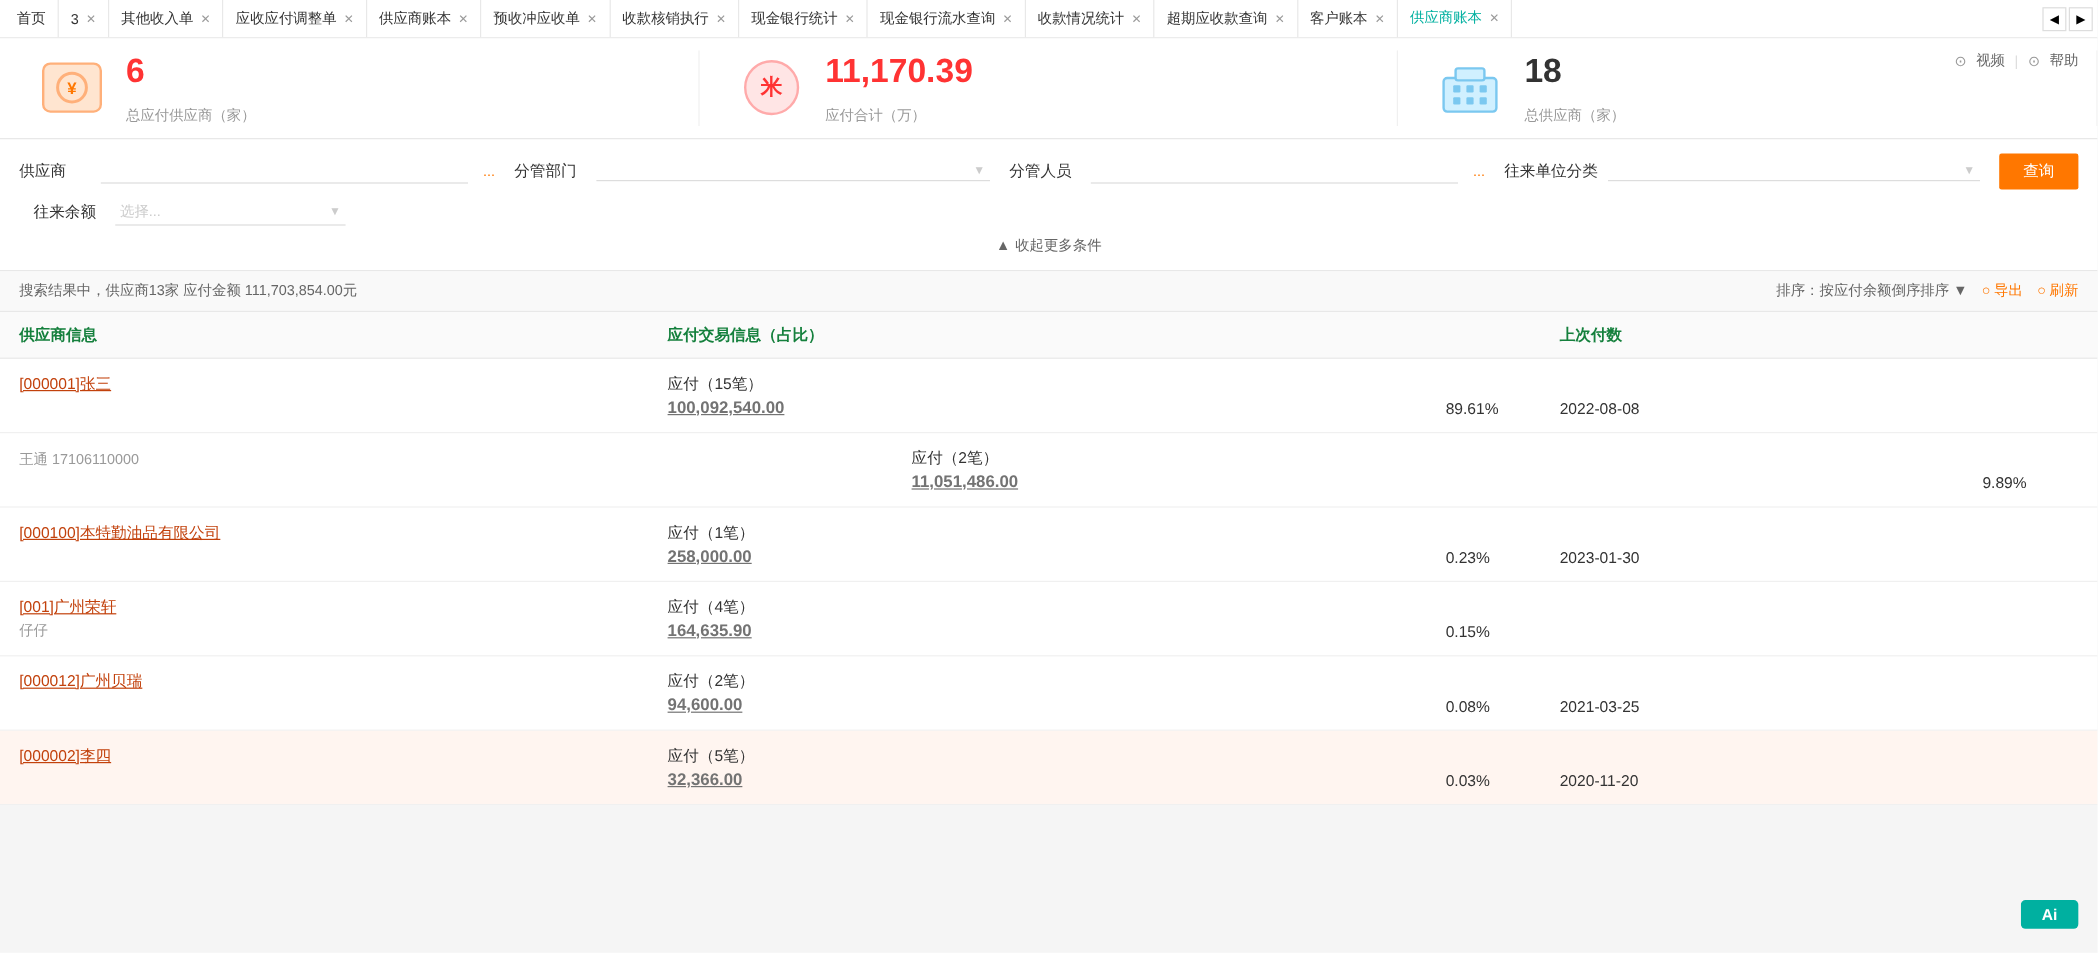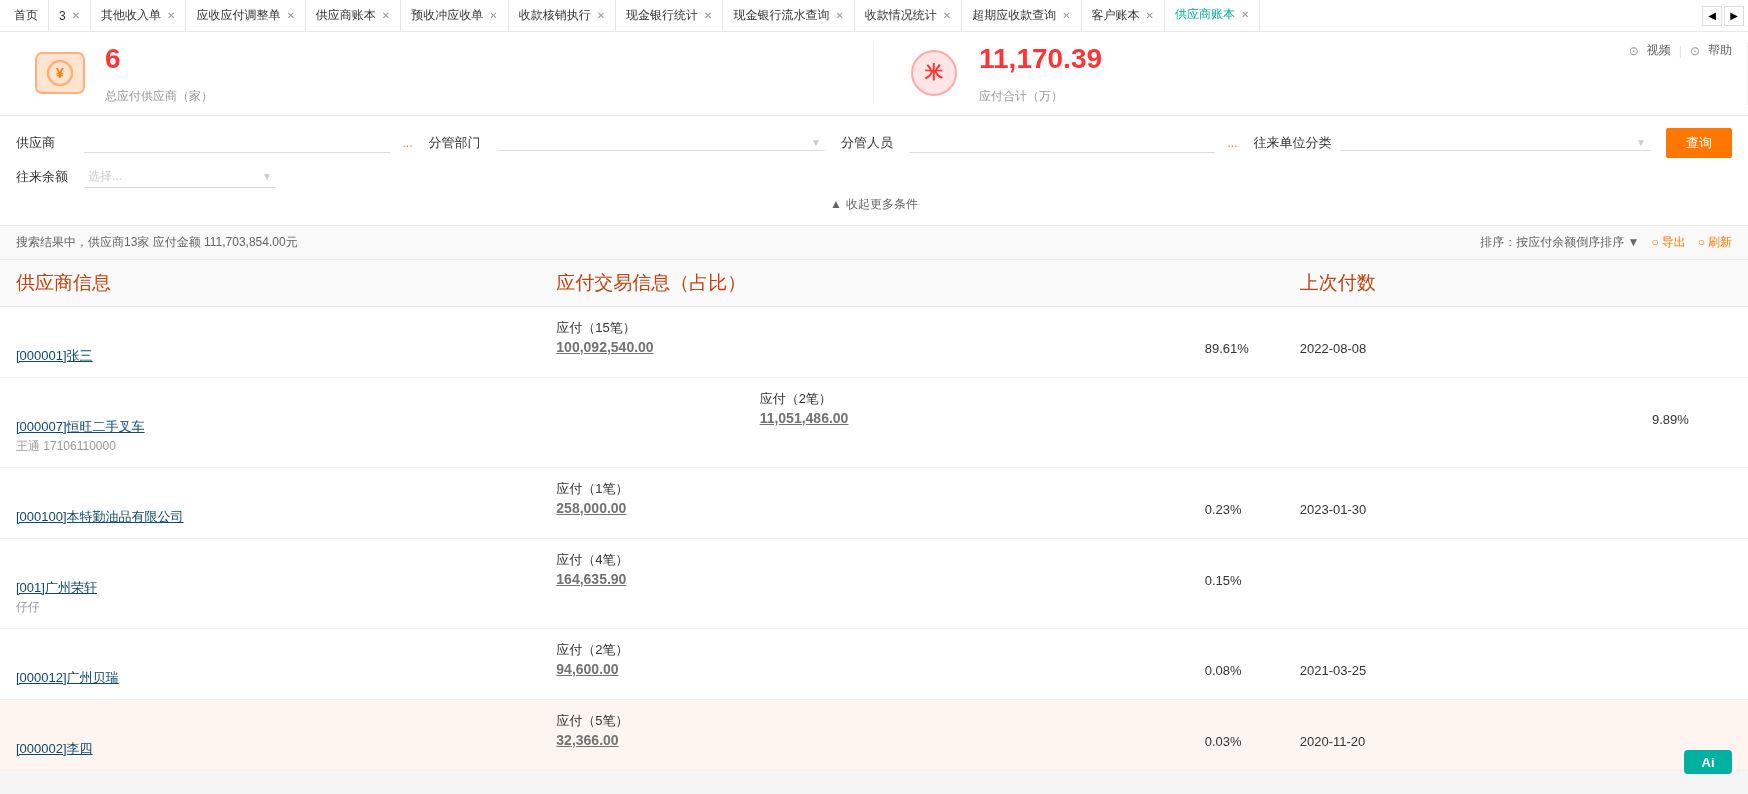--- a/index.html
+++ b/index.html
@@ -204,43 +204,42 @@
     
     .table-wrap {
       background: #fff;
       margin: 0;
     }
     .table-header {
       display: flex;
       padding: 10px 16px;
       background: #fafafa;
       border-bottom: 1px solid #e8e8e8;
-      font-size: 19px;
-      color: #c2410c;
-      font-weight: normal;
+      font-size: 13px;
+      color: #15803d;
+      font-weight: bold;
     }
     .col-supplier { flex: 2.5; }
     .col-trade { flex: 3; }
     .col-pct { width: 80px; }
     .col-last { flex: 2; margin-left: 15px; }
 
     .table-row-item {
       display: flex;
       padding: 12px 16px;
       border-bottom: 1px solid #f0f0f0;
       align-items: flex-start;
     }
     .table-row-item.highlighted { background: #fff5f0; }
 
     .supplier-link {
-      color: #0c4a6e;
+      color: #c2410c;
       text-decoration: underline;
       cursor: pointer;
       font-size: 13px;
-      margin-top: 28px;
     }
     .supplier-sub {
       font-size: 12px;
       color: #999;
       margin-top: 2px;
     }
     .trade-label {
       font-size: 13px;
       color: #333;
       margin-bottom: 2px;
@@ -350,20 +349,38 @@
         <ellipse cx="28" cy="28" rx="22" ry="22" fill="#ffe5e5" stroke="#ffaaaa" stroke-width="2"></ellipse>
         <text x="28" y="33" text-anchor="middle" font-size="18" fill="#ff3333" font-weight="bold">米</text>
       </svg>
     </div>
     <div class="stat-content">
       <div class="number">11,170.39</div>
       <div class="label">应付合计（万）</div>
     </div>
   </div>
 
+  <div class="stat-item">
+    <div class="stat-icon">
+      <svg viewBox="0 0 56 56" xmlns="http://www.w3.org/2000/svg">
+        <rect x="6" y="20" width="44" height="28" rx="3" fill="#d0f0ff" stroke="#7bc8f0" stroke-width="2"></rect>
+        <rect x="14" y="26" width="6" height="6" rx="1" fill="#7bc8f0"></rect>
+        <rect x="25" y="26" width="6" height="6" rx="1" fill="#7bc8f0"></rect>
+        <rect x="36" y="26" width="6" height="6" rx="1" fill="#7bc8f0"></rect>
+        <rect x="14" y="36" width="6" height="6" rx="1" fill="#7bc8f0"></rect>
+        <rect x="25" y="36" width="6" height="6" rx="1" fill="#7bc8f0"></rect>
+        <rect x="36" y="36" width="6" height="6" rx="1" fill="#7bc8f0"></rect>
+        <rect x="16" y="12" width="24" height="10" rx="2" fill="#d0f0ff" stroke="#7bc8f0" stroke-width="2"></rect>
+      </svg>
+    </div>
+    <div class="stat-content">
+      <div class="number dark">18</div>
+      <div class="label">总供应商（家）</div>
+    </div>
+  </div>
 
   <div class="top-right-links">
     <span style="font-size:12px;color:#999;">⊙</span>
     <span style="cursor:pointer;color:#666;">视频</span>
     <span class="divider">|</span>
     <span style="font-size:12px;color:#999;">⊙</span>
     <span style="cursor:pointer;color:#666;">帮助</span>
   </div>
 </div>
 
@@ -394,21 +411,21 @@
       <div class="filter-select-box">
         <span class="arrow">▼</span>
       </div>
     </div>
 
     <button class="query-btn">查询</button>
   </div>
 
   <div class="filter-row">
 
-    <div class="filter-item" style="max-width: 260px;">
+    <div class="filter-item" style="max-width: 260px; margin-left: 12px;">
       <span class="filter-label">往来余额</span>
       <div class="filter-select-box">
         <span style="color:#ccc;font-size:12px;">选择...</span>
         <span class="arrow">▼</span>
       </div>
     </div>
   </div>
 
   <div class="collapse-btn">
     <span>▲</span>
@@ -451,21 +468,20 @@
       </div>
       <div class="col-trade">
         <div class="trade-label">应付（15笔）</div>
         <div class="trade-amount">100,092,540.00</div>
       </div>
       <div class="col-pct pct-val">89.61%</div>
       <div class="col-last last-pay">2022-08-08</div>
     </div>
       <div class="table-row-item">
       <div class="col-supplier">
-        <div class="supplier-link">[000007]恒旺二手叉车</div>
         <div class="supplier-sub">王通  17106110000</div>
       </div>
       <div class="col-trade">
         <div class="trade-label">应付（2笔）</div>
         <div class="trade-amount">11,051,486.00</div>
       </div>
       <div class="col-pct pct-val">9.89%</div>
     </div>
       <div class="table-row-item">
       <div class="col-supplier">

